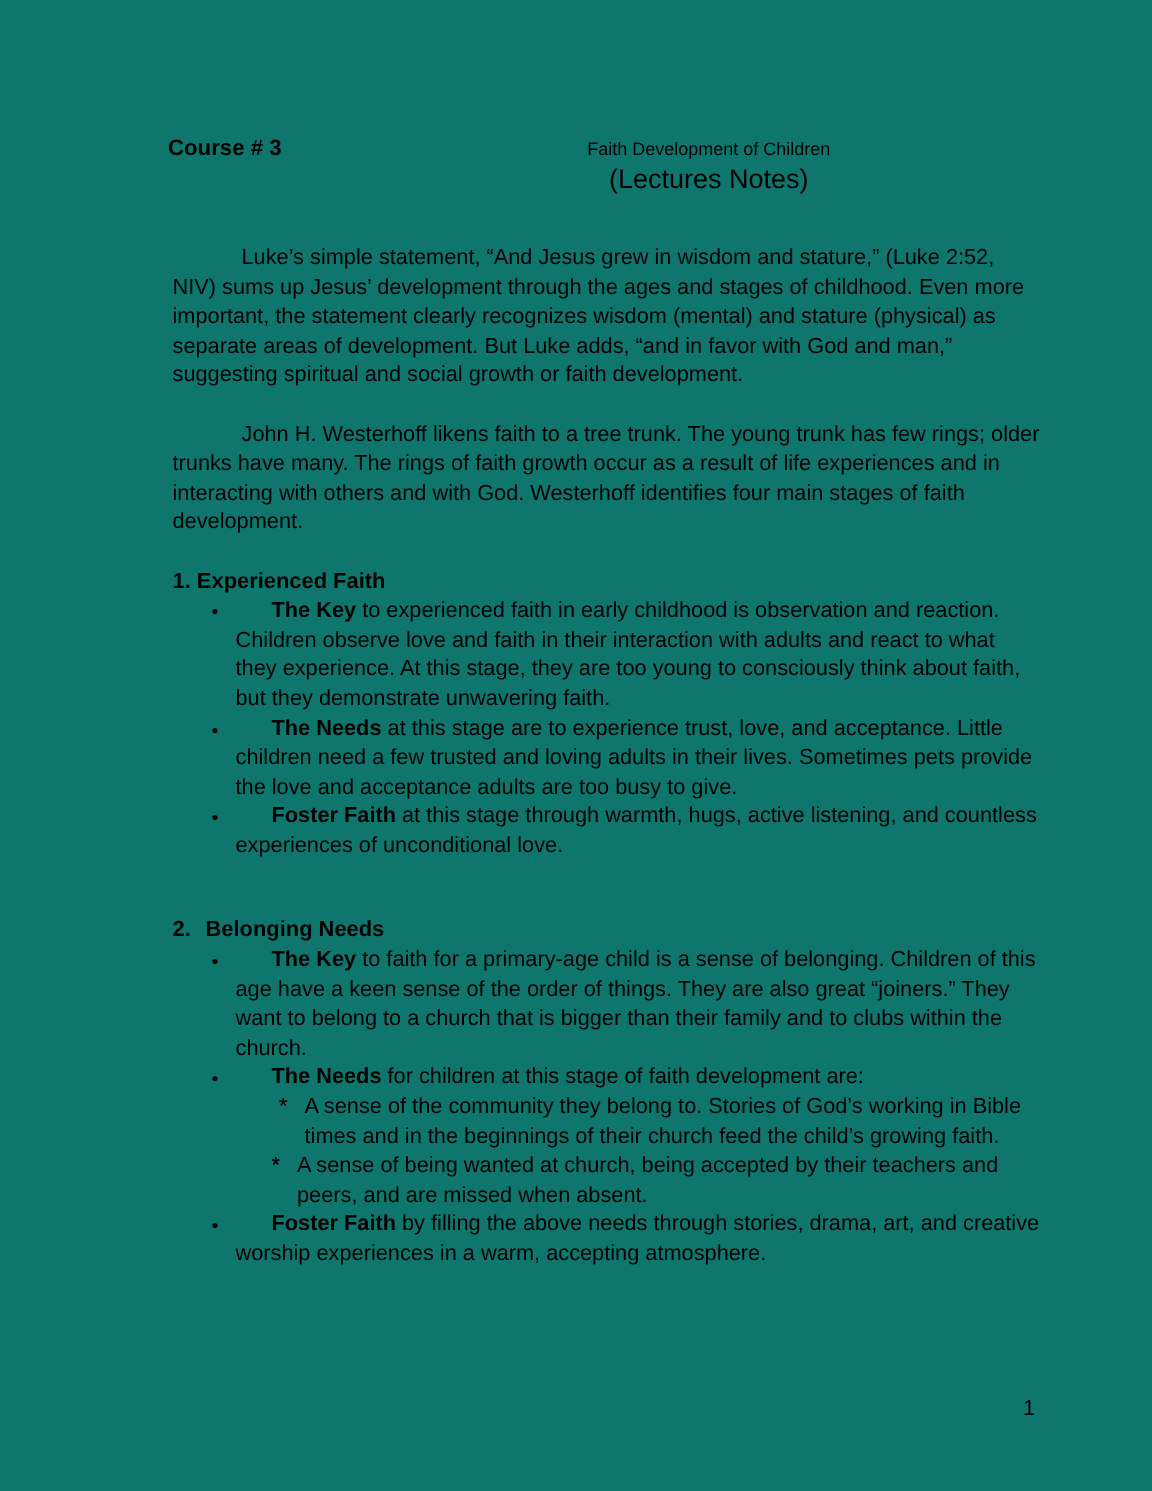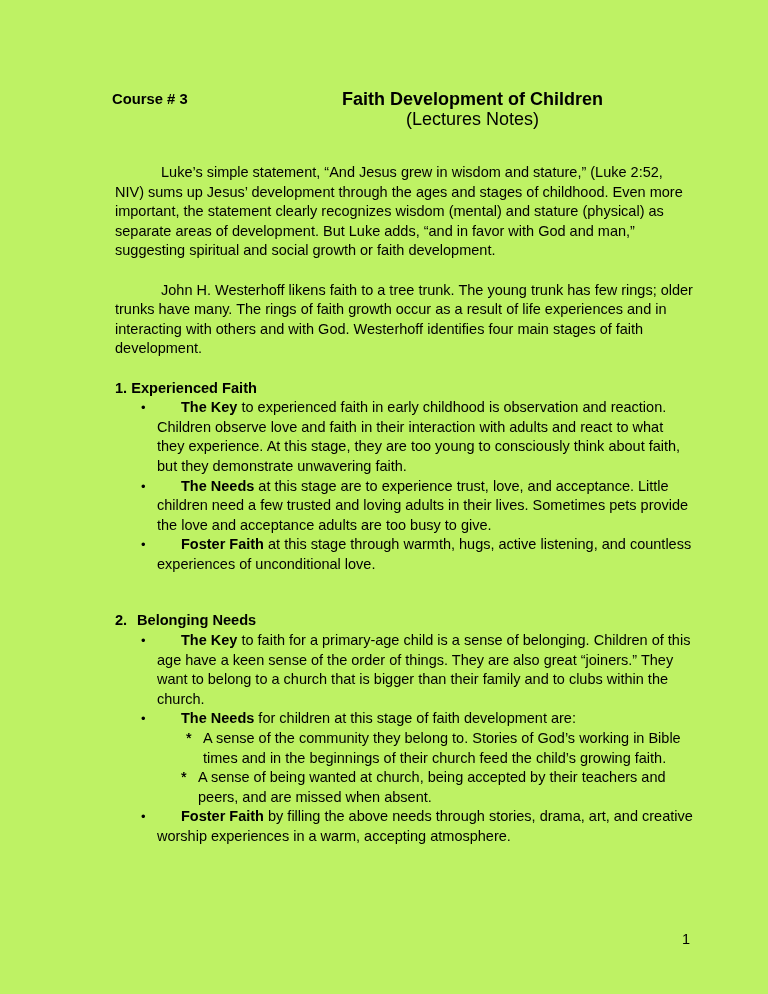--- a/index.html
+++ b/index.html
@@ -8,21 +8,21 @@
     background: #ffffff;
   }
   body {
     font-family: "Liberation Sans", sans-serif;
     color: #000000;
   }
   .page {
     position: relative;
     width: 768px;
     height: 994px;
-    background: #bef264;
+    background: #0f766e;
     overflow: hidden;
   }
 
   
   .doc-header {
     position: absolute;
     left: 112px;
     top: 89px;
     width: 578px;
   }
@@ -37,22 +37,22 @@
     white-space: nowrap;
     width: 181px;
     flex: 0 0 181px;
   }
   .title-block {
     flex: 1 1 auto;
     text-align: center;
     padding-right: 38px;
   }
   .doc-title {
-    font-size: 18px;
-    font-weight: bold;
+    font-size: 12px;
+    font-weight: normal;
     line-height: 20px;
   }
   .doc-subtitle {
     font-size: 18px;
     font-weight: normal;
     line-height: 21px;
   }
 
   
   .body-col {

